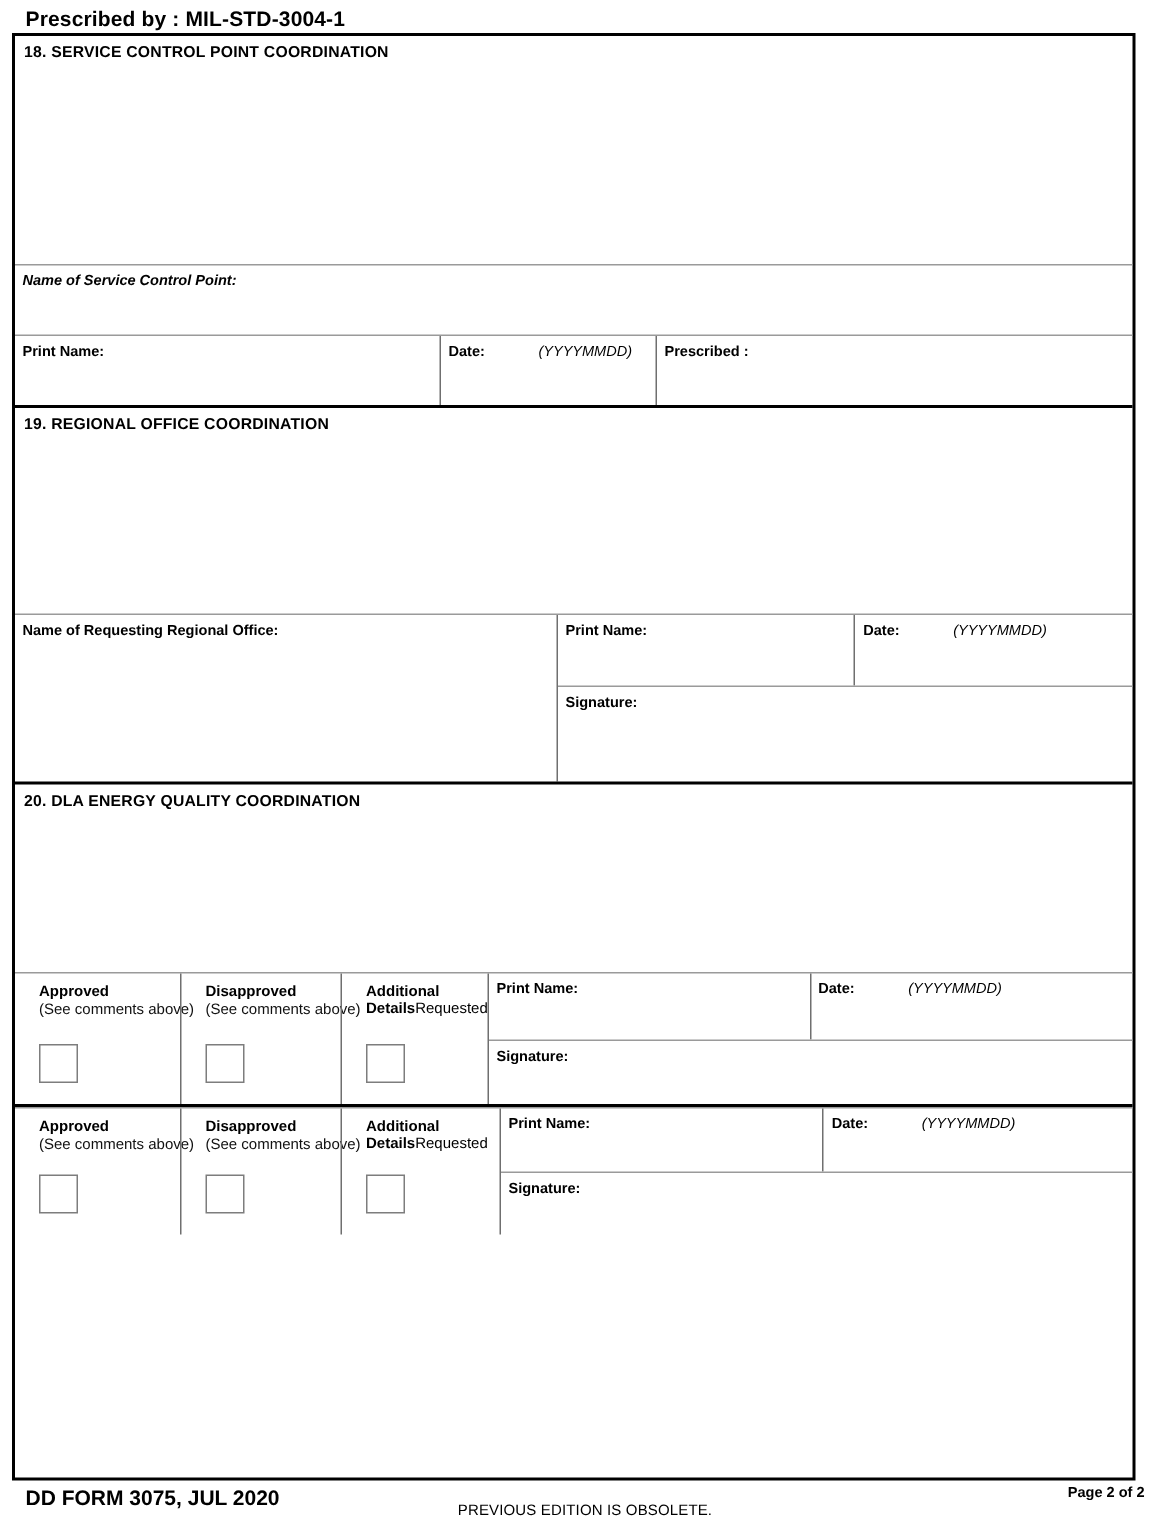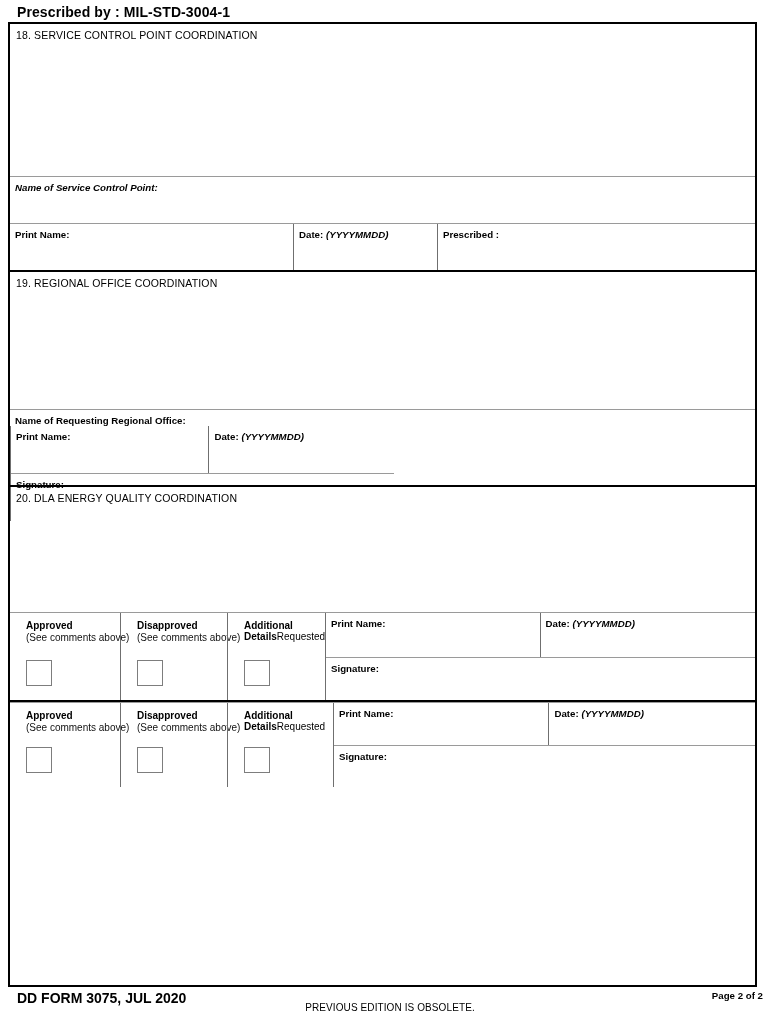--- a/index.html
+++ b/index.html
@@ -54,35 +54,36 @@
   }
   .rule-top {
     border-top: 1.5px solid #9a9a9a;
   }
   .rule-top-dark {
     border-top: 2px solid #000000;
   }
 
   .sec-title {
     font-size: 10.5px;
-    font-weight: normal;
+    font-weight: bold;
     letter-spacing: 0.15px;
     padding: 5px 0 0 6px;
     white-space: nowrap;
   }
 
   .field-label {
     font-size: 9.7px;
     font-weight: bold;
     padding: 5px 0 0 5px;
     white-space: nowrap;
   }
   .field-label .ital-norm {
     font-style: italic;
-    font-weight: bold;
+    font-weight: normal;
+    margin-left: 33px;
   }
 
   .row {
     display: flex;
     box-sizing: border-box;
     width: 100%;
   }
   .cell {
     box-sizing: border-box;
     position: relative;
@@ -192,21 +193,21 @@
           <div class="field-label">Prescribed :</div>
         </div>
       </div>
     </div>
 
     <div class="section rule-top-dark">
       <div class="cell" style="height:137px;">
         <div class="sec-title">19. REGIONAL OFFICE COORDINATION</div>
       </div>
 
-      <div class="row rule-top" style="height:76px;flex-direction:column;">
+      <div class="row rule-top" style="height:112px;">
 
         <div class="cell" style="width:361px;">
           <div class="field-label">Name of Requesting Regional Office:</div>
         </div>
 
         <div class="cell vline" style="width:384px;">
           <div class="row" style="height:47px;">
             <div class="cell" style="width:198px;">
               <div class="field-label">Print Name:</div>
             </div>

